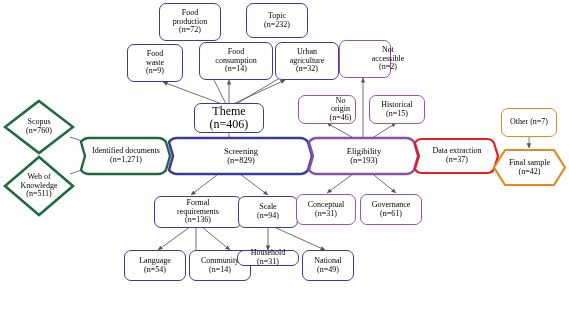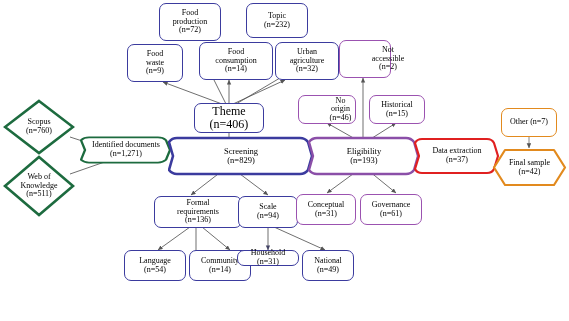--- a/index.html
+++ b/index.html
@@ -99,21 +99,21 @@
     <span class="lbl"><span>Scopus</span><br><span>(n=760)</span></span>
   </div>
 
   <div class="node diamond" style="left:3px;top:155px;width:72px;height:62px;font-size:8px;">
     <svg class="dshape" viewBox="0 0 72 62" preserveAspectRatio="none">
       <polygon points="36,2 70,31 36,60 2,31" fill="#ffffff" stroke="#1d6b3f" stroke-width="2.6"></polygon>
     </svg>
     <span class="lbl"><span>Web of</span><br><span>Knowledge</span><br><span>(n=511)</span></span>
   </div>
 
-  <div class="node chev" style="left:80px;top:136px;width:92px;height:28px;font-size:8px;">
+  <div class="node chev" style="left:80px;top:136px;width:92px;height:40px;font-size:8px;">
     <svg class="cshape" viewBox="0 0 92 40" preserveAspectRatio="none">
       <path d="M9,2 H78 q5,0 8,4 L90,20 86,34 q-3,4 -8,4 H9 q-5,0 -8,-4 L5,20 1,6 q3,-4 8,-4 z" fill="#ffffff" stroke="#1d6b3f" stroke-width="2.4" stroke-linejoin="round"></path>
     </svg>
     <span class="lbl"><span>Identified documents</span><br><span>(n=1,271)</span></span>
   </div>
 
   <div class="node chev" style="left:168px;top:136px;width:146px;height:40px;font-size:8.5px;">
     <svg class="cshape" viewBox="0 0 146 40" preserveAspectRatio="none">
       <path d="M9,2 H132 q5,0 8,4 L144,20 140,34 q-3,4 -8,4 H9 q-5,0 -8,-4 L5,20 1,6 q3,-4 8,-4 z" fill="#ffffff" stroke="#3b3b9e" stroke-width="2.6" stroke-linejoin="round"></path>
     </svg>

